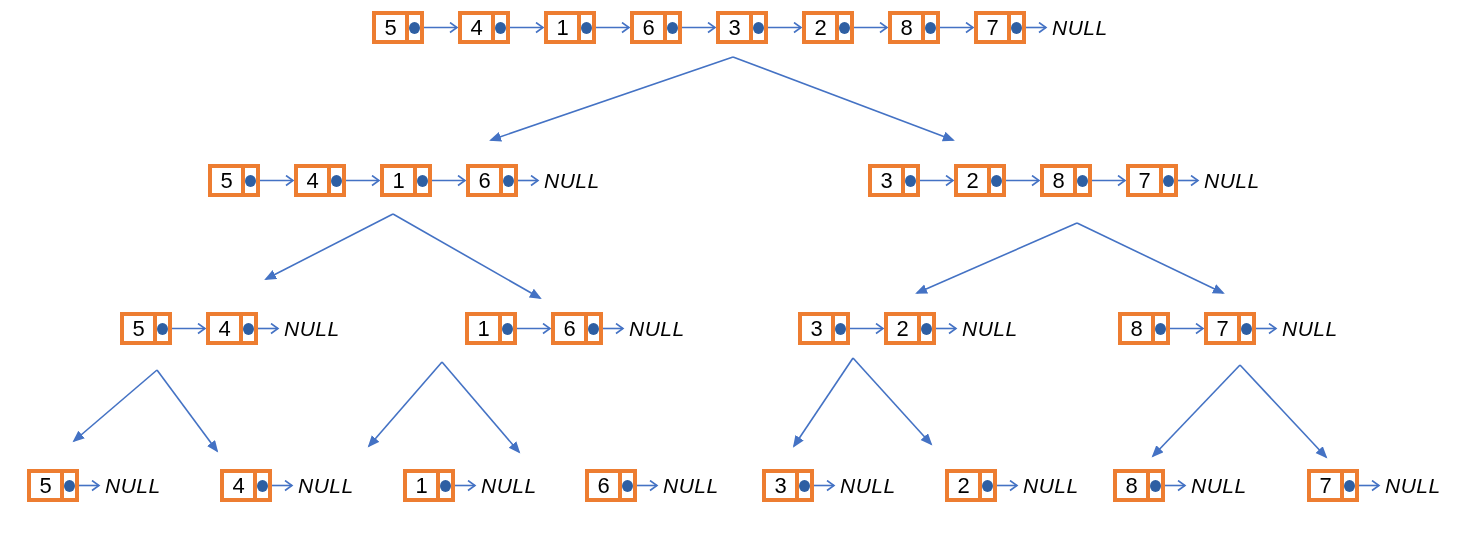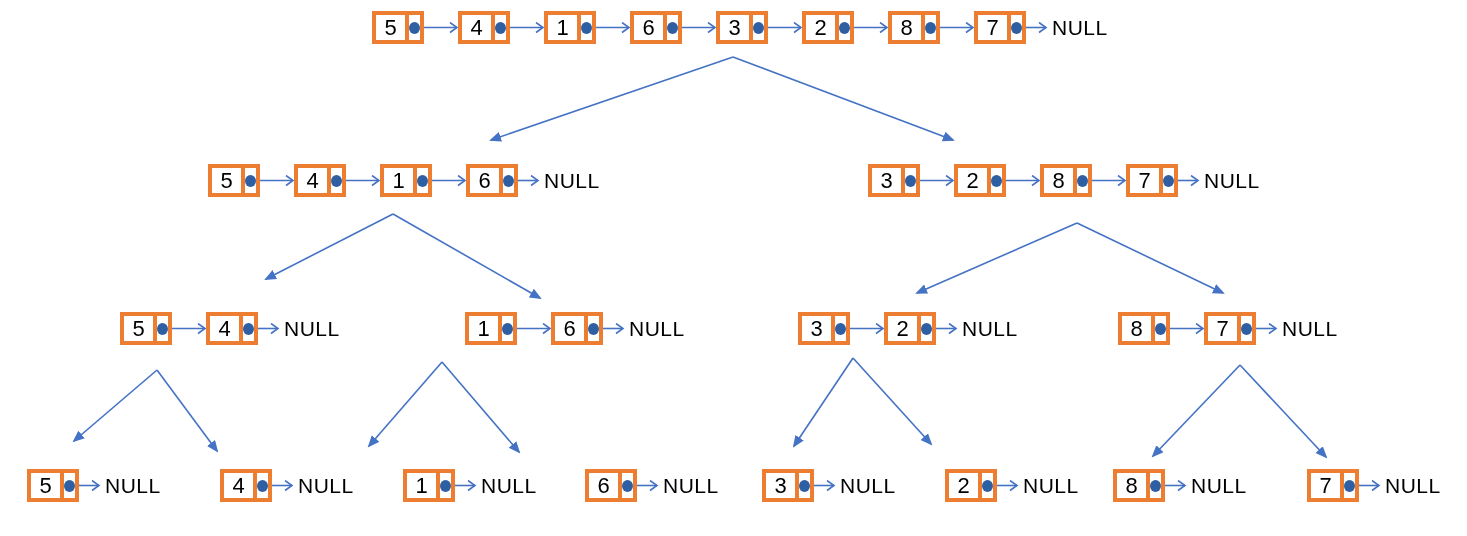--- a/index.html
+++ b/index.html
@@ -22,21 +22,21 @@
   .cell.ptr {
     width:19px; margin-left:-4px;
     display:flex; align-items:center; justify-content:center;
   }
   .dot {
     width:11px; height:12px; border-radius:50%;
     background:var(--dot,#2E5FA3);
   }
   .null-label {
     position:absolute; font-size:21px; line-height:25px;
-    color:var(--text,#000000); letter-spacing:0.5px; white-space:nowrap;
+    color:var(--text,#000000); letter-spacing:0.5px; white-space:nowrap;font-style:italic;
   }
 </style>
 </head>
 <body>
 
 <div class="canvas">
   <svg class="arrow-layer" id="arrow-layer" viewBox="0 0 1467 536" xmlns="http://www.w3.org/2000/svg">
     <defs>
       <marker id="chev" markerUnits="userSpaceOnUse" markerWidth="12" markerHeight="14" refX="8" refY="6" orient="auto">
         <path class="arrow-stroke" d="M1,1 L8,6 L1,11" fill="none" stroke="#4472C4" stroke-width="1.6"></path>

